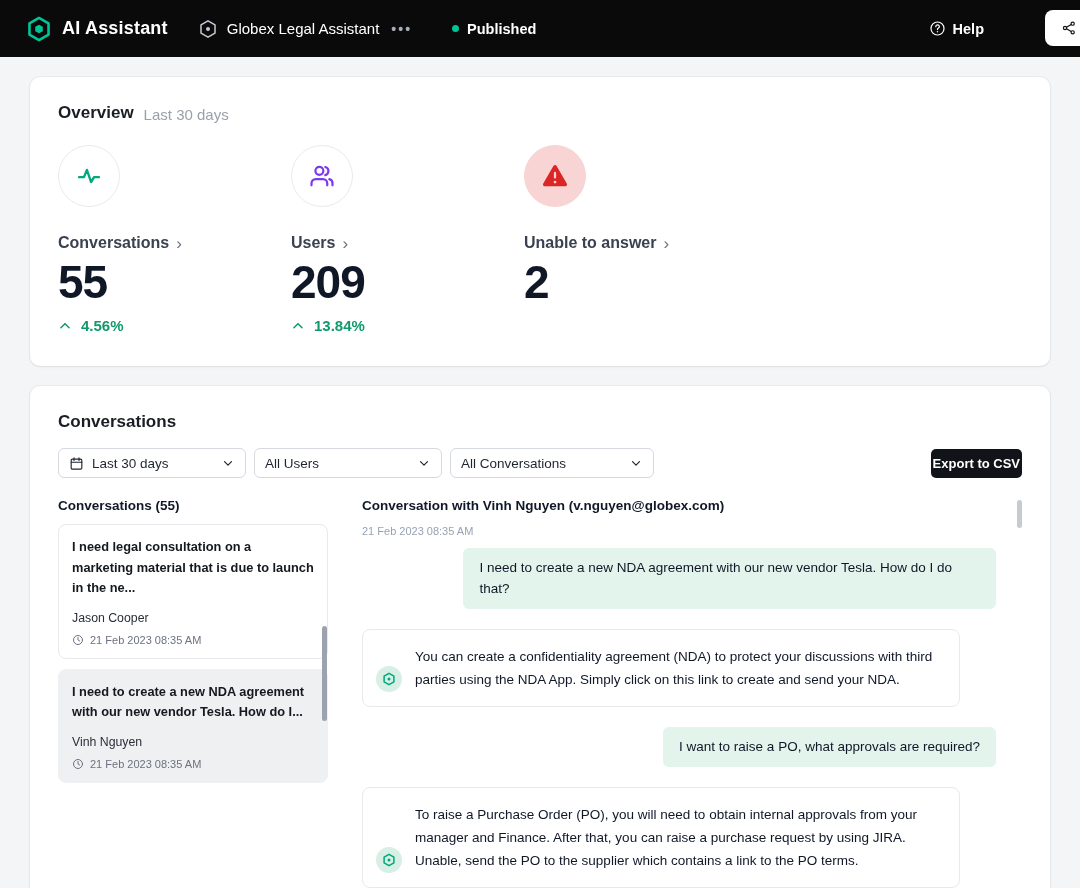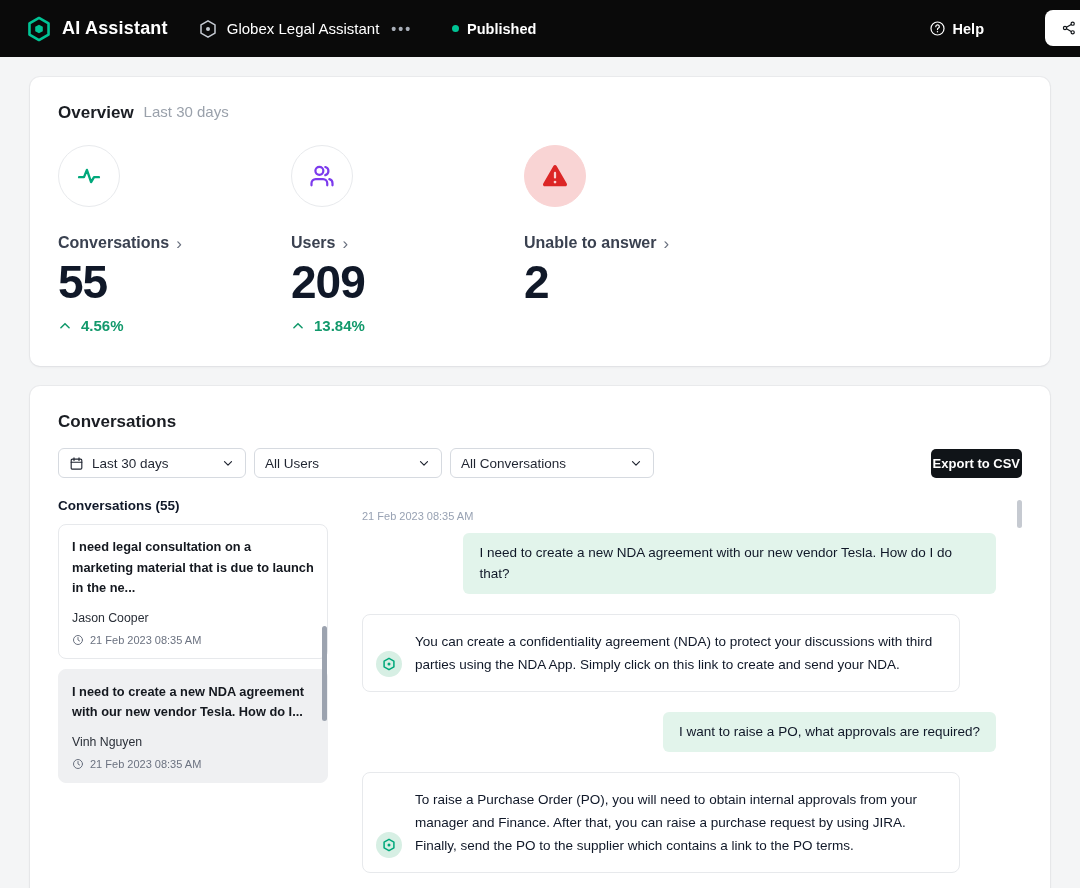--- a/index.html
+++ b/index.html
@@ -40,21 +40,21 @@
   }
   
   .card {
     margin: 20px 30px 0;
     background: #fff;
     border-radius: 10px;
     box-shadow: 0 1px 3px rgba(16,24,40,.06), 0 0 0 1px rgba(16,24,40,.04);
   }
   
   .overview { padding: 26px 28px 32px; }
-  .overview-head { display: flex; align-items: flex-start; gap: 10px; }
+  .overview-head { display: flex; align-items: flex-end; gap: 10px; }
   .overview-title { font-size: 17px; font-weight: 700; color: #1A1D23; }
   .overview-sub { font-size: 15px; font-weight: 500; color: #9AA1AB; }
   .overview-body { display: flex; margin-top: 22px; }
   .stat { width: 233px; }
   .stat-icon {
     width: 62px; height: 62px; border-radius: 50%;
     border: 1px solid #E8EAED;
     display: flex; align-items: center; justify-content: center;
   }
   .stat-icon.warn { background: #F9D4D4; border-color: #F9D4D4; }
@@ -327,20 +327,21 @@
             </span>
             <span>21 Feb 2023 08:35 AM</span>
           </div>
         </div>
 
         <div class="list-scroll-thumb"></div>
       </div>
     </div>
 
     <div class="detail-col">
+      <div class="detail-title">Conversation with Vinh Nguyen (v.nguyen@globex.com)</div>
       <div class="detail-time">21 Feb 2023 08:35 AM</div>
 
       <div class="messages">
         <div class="msg-user">I need to create a new NDA agreement with our new vendor Tesla. How do I do that?</div>
 
         <div class="msg-bot">
           <span class="bot-avatar">
             <svg width="14" height="14" viewBox="0 0 24 24" fill="none">
               <polygon points="12,2.2 20.4,7.1 20.4,16.9 12,21.8 3.6,16.9 3.6,7.1" stroke="#00A87B" stroke-width="2.6" stroke-linejoin="round"></polygon>
               <circle cx="12" cy="12" r="2.6" fill="#00A87B"></circle>
@@ -351,21 +352,21 @@
 
         <div class="msg-user">I want to raise a PO, what approvals are required?</div>
 
         <div class="msg-bot">
           <span class="bot-avatar">
             <svg width="14" height="14" viewBox="0 0 24 24" fill="none">
               <polygon points="12,2.2 20.4,7.1 20.4,16.9 12,21.8 3.6,16.9 3.6,7.1" stroke="#00A87B" stroke-width="2.6" stroke-linejoin="round"></polygon>
               <circle cx="12" cy="12" r="2.6" fill="#00A87B"></circle>
             </svg>
           </span>
-          <span class="msg-bot-text">To raise a Purchase Order (PO), you will need to obtain internal approvals from your manager and Finance. After that, you can raise a purchase request by using JIRA. Finally, send the PO to the supplier which contains a link to the PO terms.</span>
+          <span class="msg-bot-text">To raise a Purchase Order (PO), you will need to obtain internal approvals from your manager and Finance. After that, you can raise a purchase request by using JIRA. Unable, send the PO to the supplier which contains a link to the PO terms.</span>
         </div>
 
       </div>
 
       <div class="detail-scroll-thumb"></div>
     </div>
   </div>
 </section>
 
 </body></html>

